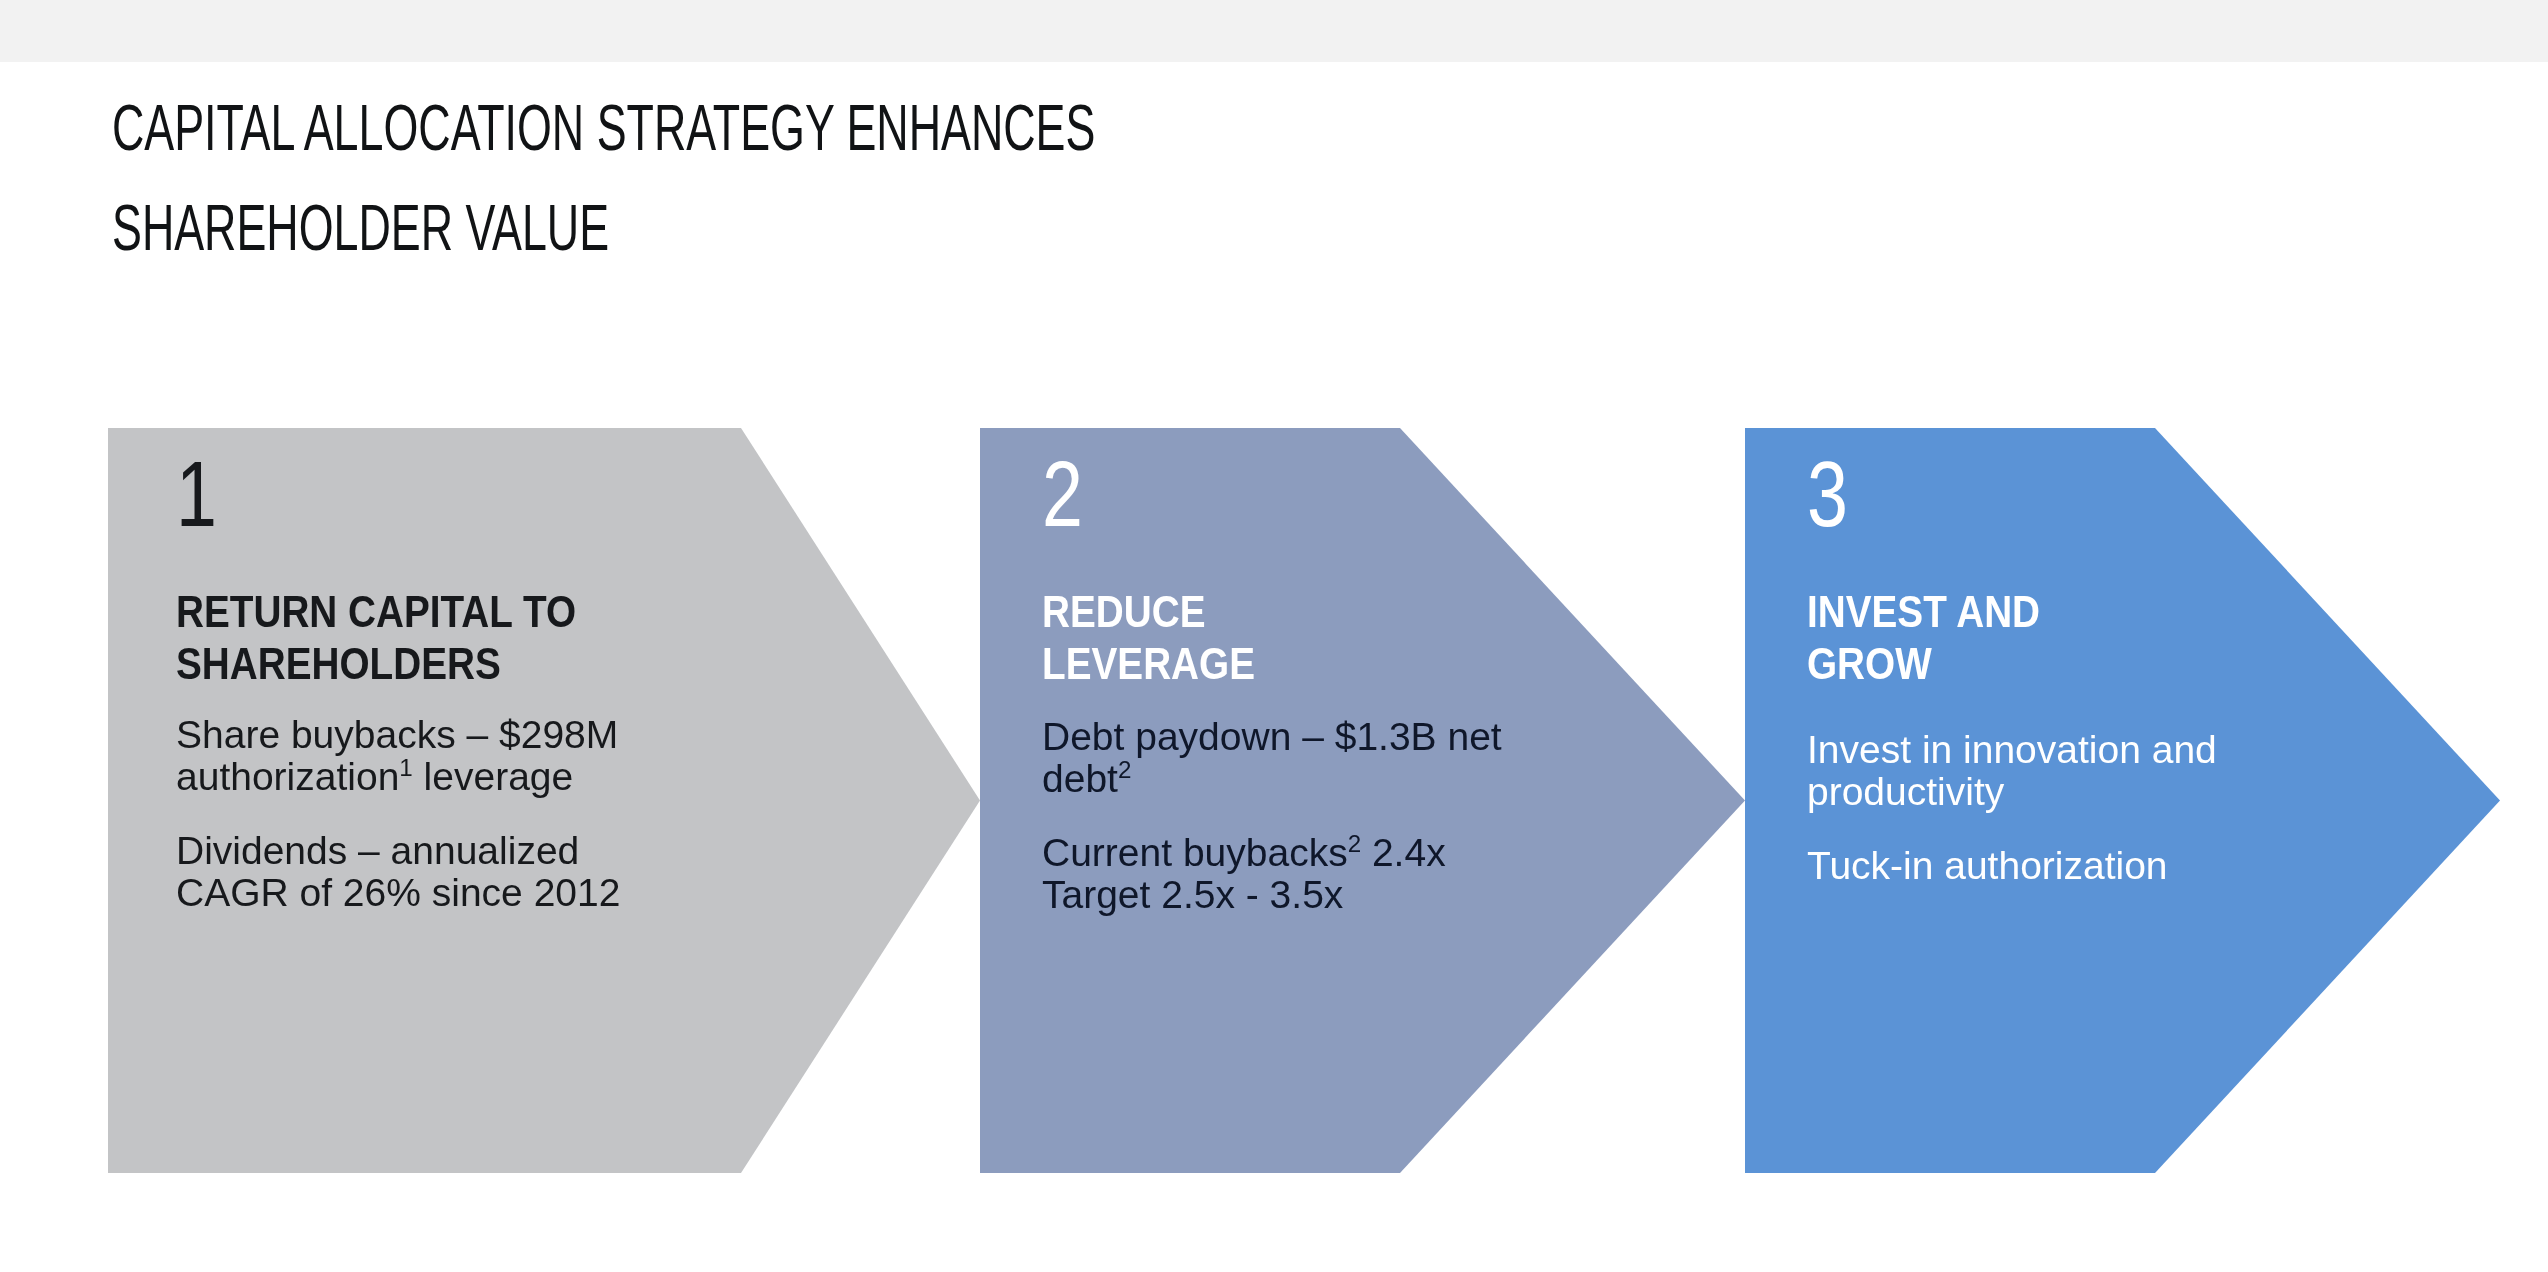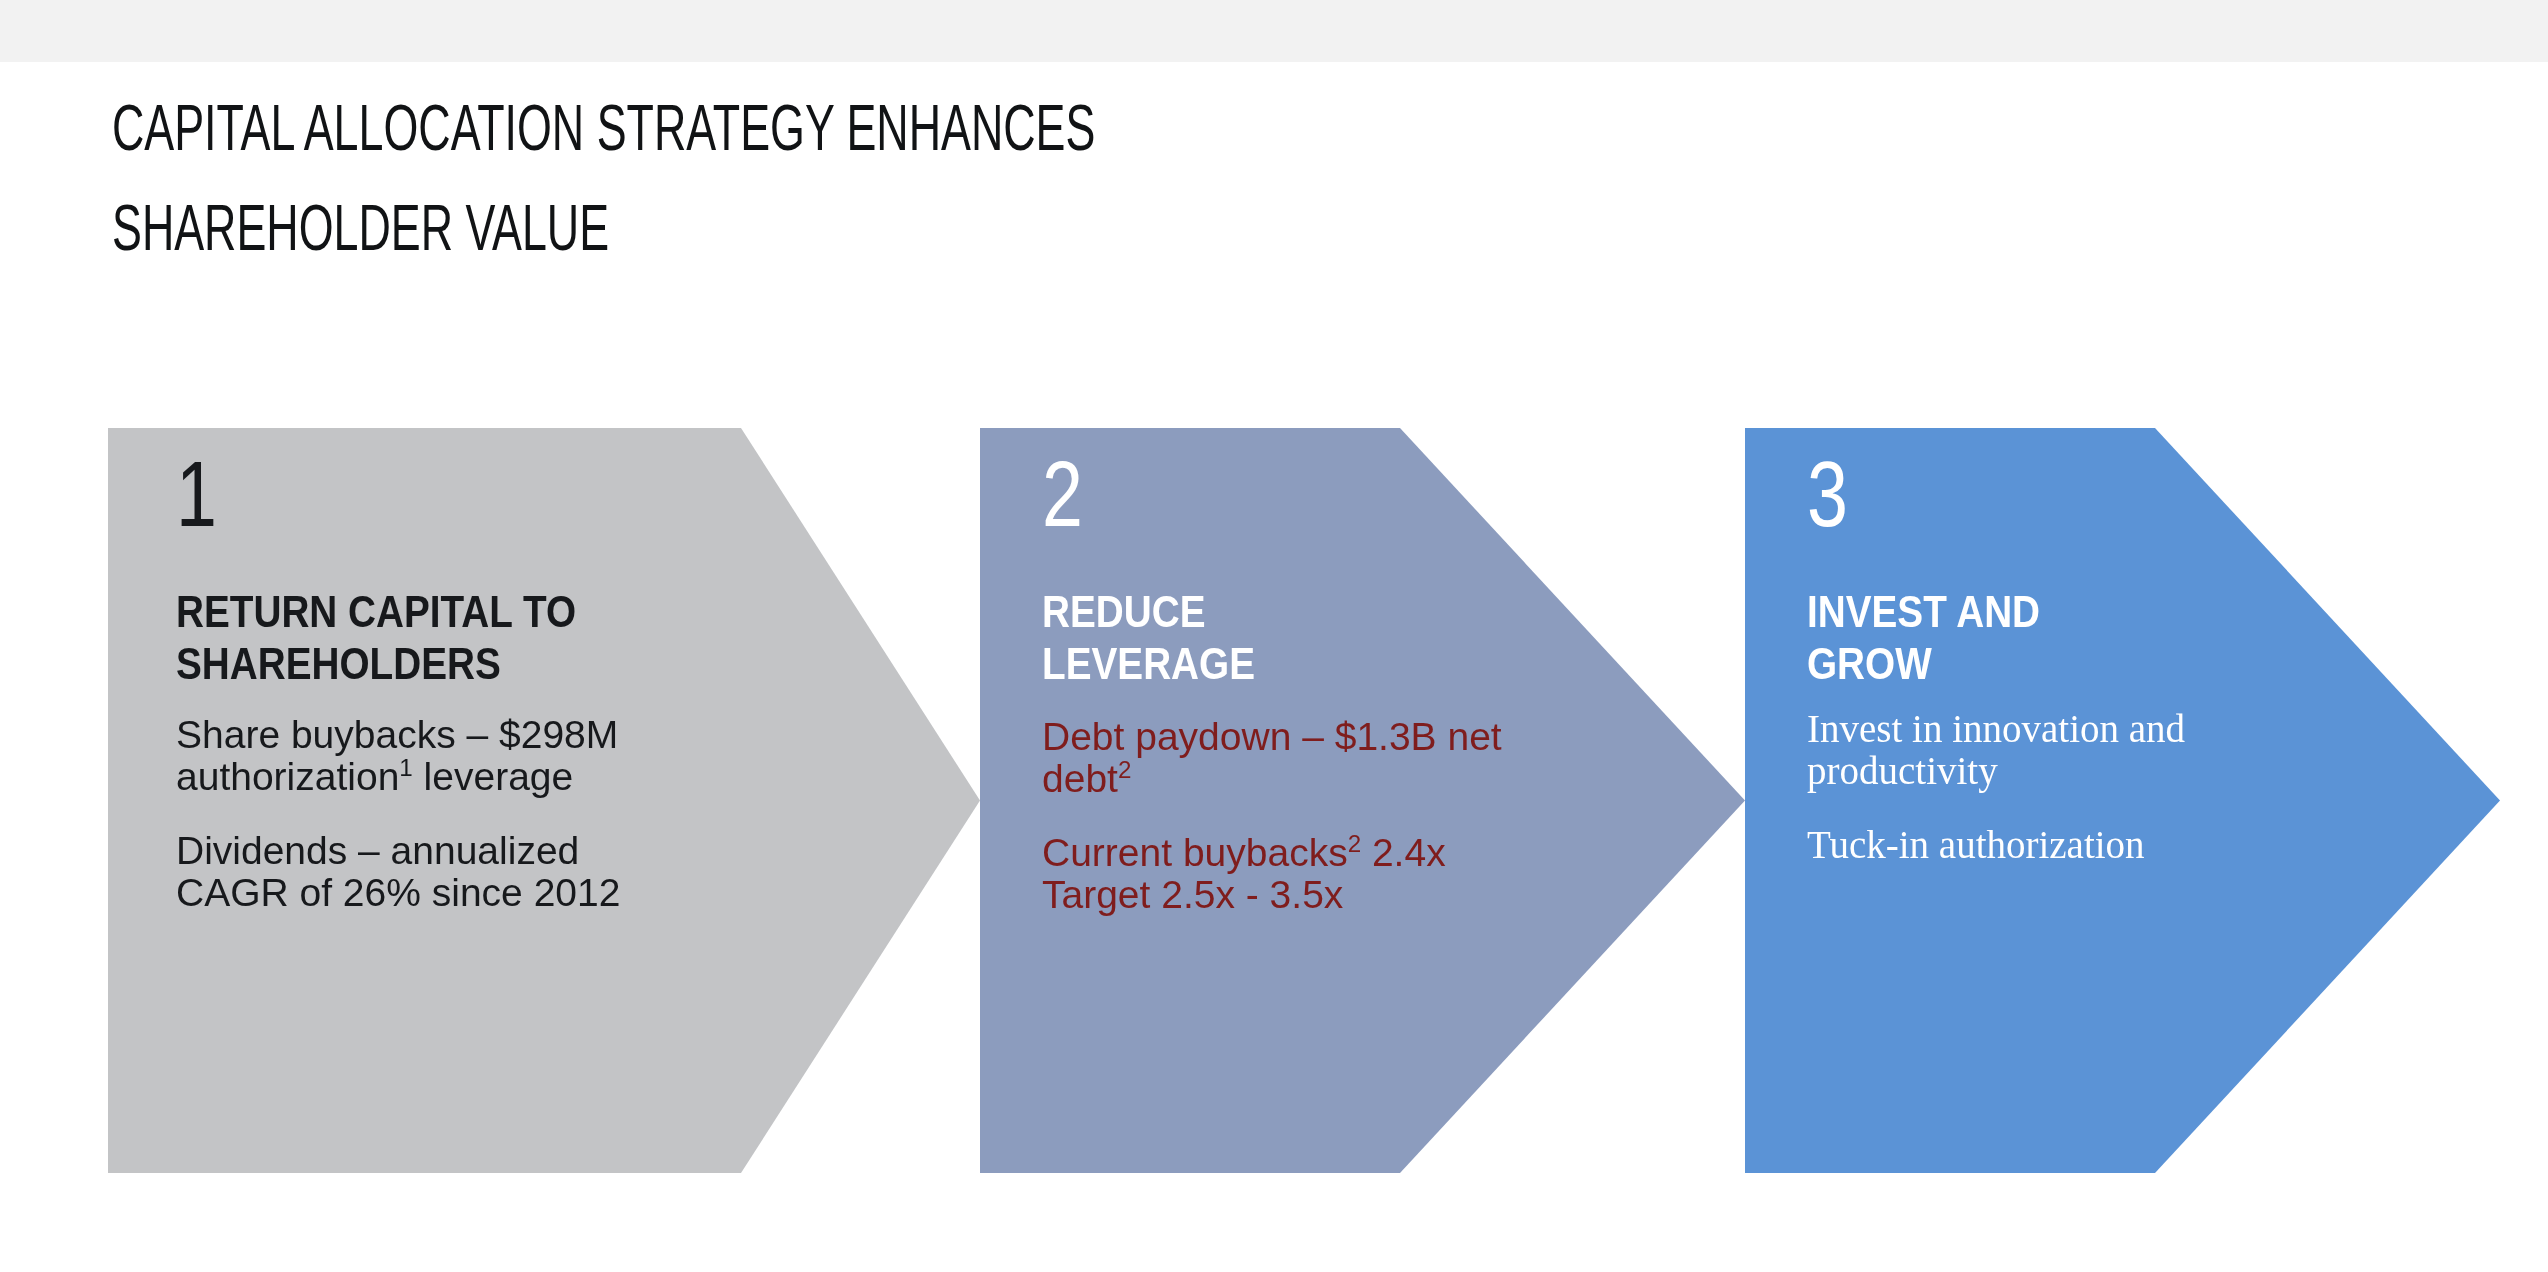--- a/index.html
+++ b/index.html
@@ -134,22 +134,22 @@
   .bullets {
     position: absolute;
     left: 0;
     width: 520px;
     font-family: "Liberation Sans", sans-serif;
     font-weight: 400;
     font-size: 39px;
     line-height: 42px;
   }
   .chevron-1 .bullets { top: 286px; color: #17191c; }
-  .chevron-2 .bullets { top: 288px; color: #7f1d1d; }
-  .chevron-3 .bullets { top: 280px; color: #ffffff; font-family: Liberation Serif, serif; }
+  .chevron-2 .bullets { top: 288px; color: #0f172a; }
+  .chevron-3 .bullets { top: 301px; color: #ffffff; }
 
   .bullet {
     margin: 0 0 32px 0;
     white-space: pre-line;
   }
   .bullet:last-child { margin-bottom: 0; }
 
   sup {
     font-size: 0.62em;
     vertical-align: super;

